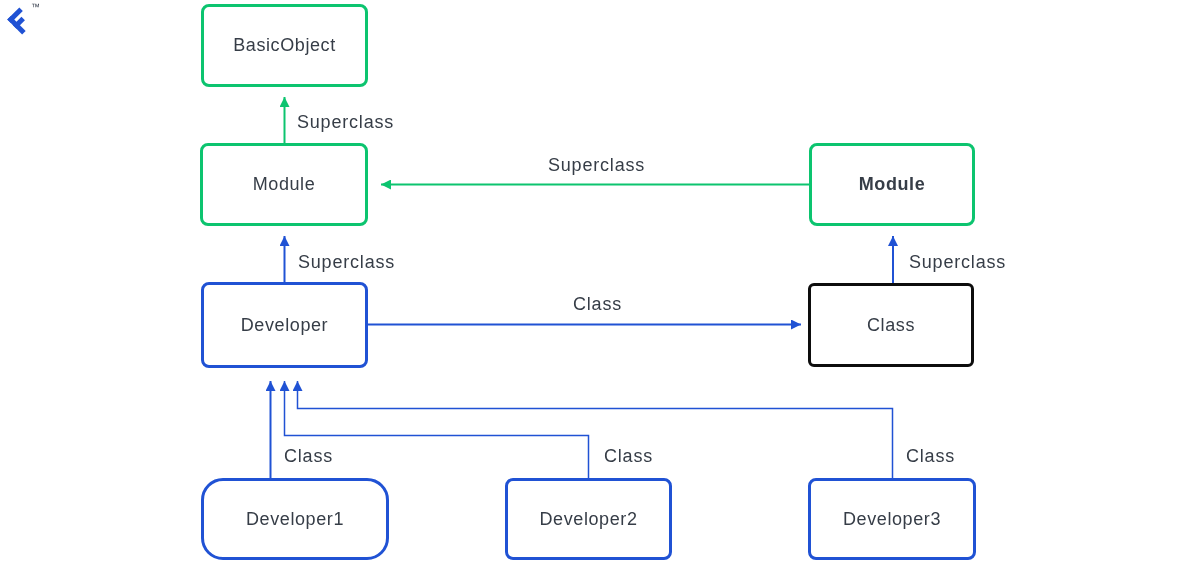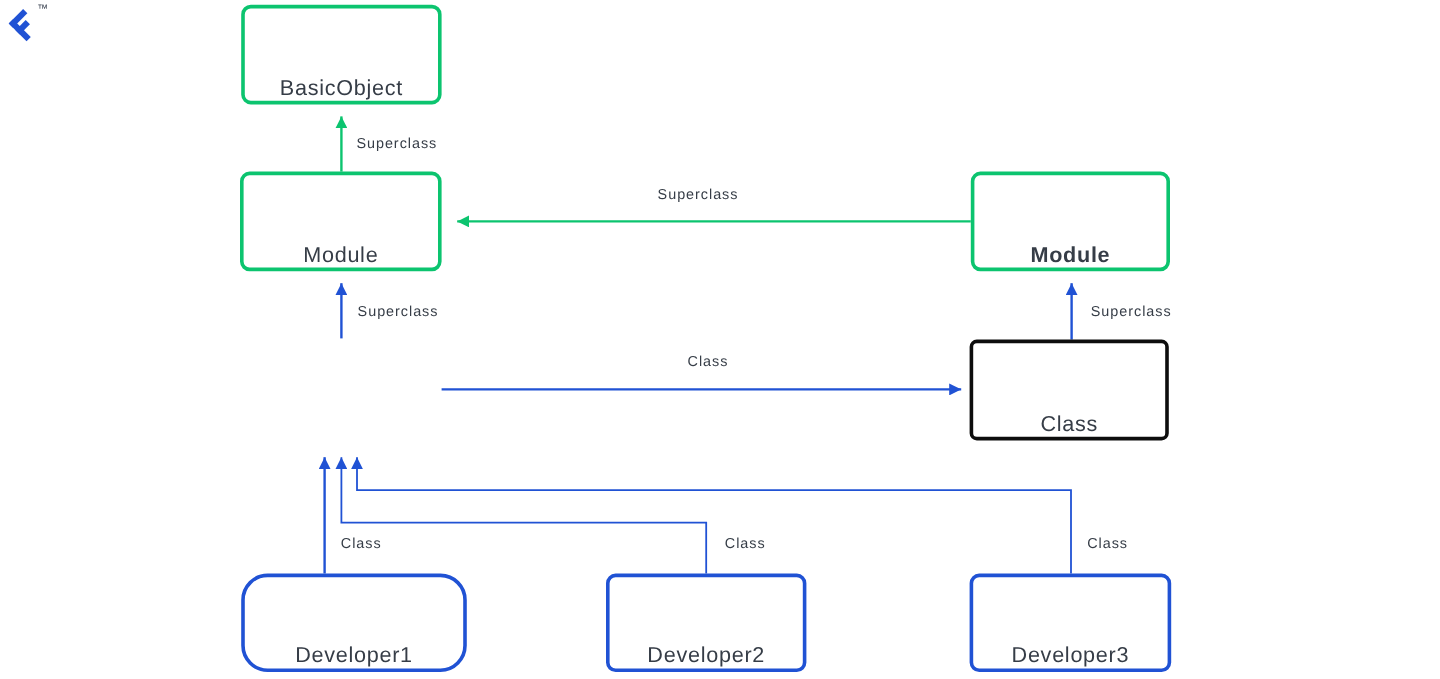--- a/index.html
+++ b/index.html
@@ -11,28 +11,28 @@
   }
   html,body{margin:0;padding:0;background:var(--bg);}
   .canvas{
     position:relative;width:1200px;height:566px;background:var(--bg);
     font-family:"Liberation Sans", sans-serif;overflow:hidden;
   }
   .edges{position:absolute;left:0;top:0;width:1200px;height:566px;}
   .node{
     position:absolute;box-sizing:border-box;background:#fff;
     border:3px solid var(--blue);border-radius:8px;
-    display:flex;align-items:flex-end;justify-content:center;
+    display:flex;align-items:center;justify-content:center;
     font-size:18px;color:var(--text);letter-spacing:0.6px;
   }
   .node.green{border-color:var(--green);}
   .node.blue{border-color:var(--blue);}
   .node.black{border-color:var(--black);}
   .edge-label{
-    position:absolute;font-size:12px;color:var(--text);
+    position:absolute;font-size:18px;color:var(--text);
     letter-spacing:0.8px;white-space:nowrap;
   }
   .logo{position:absolute;left:5px;top:4px;width:44px;height:34px;}
   .logo .tm{
     position:absolute;left:26px;top:-2px;font-size:9px;color:#3a4250;
     letter-spacing:0;
   }
   .logo svg{position:absolute;left:0;top:2px;}
 </style>
 </head>
@@ -75,20 +75,23 @@
   </div>
 
   <div class="node green" style="left:200px;top:143px;width:168px;height:83px;">
     <span>Module</span>
   </div>
 
   <div class="node green" style="left:809px;top:143px;width:166px;height:83px;font-weight:bold;">
     <span>Module</span>
   </div>
 
+  <div class="node blue" style="left:201px;top:282px;width:167px;height:86px;">
+    <span>Developer</span>
+  </div>
 
   <div class="node black" style="left:808px;top:283px;width:166px;height:84px;border-radius:6px;">
     <span>Class</span>
   </div>
 
   <div class="node blue" style="left:201px;top:478px;width:188px;height:82px;border-radius:22px;">
     <span>Developer1</span>
   </div>
 
   <div class="node blue" style="left:505px;top:478px;width:167px;height:82px;">

